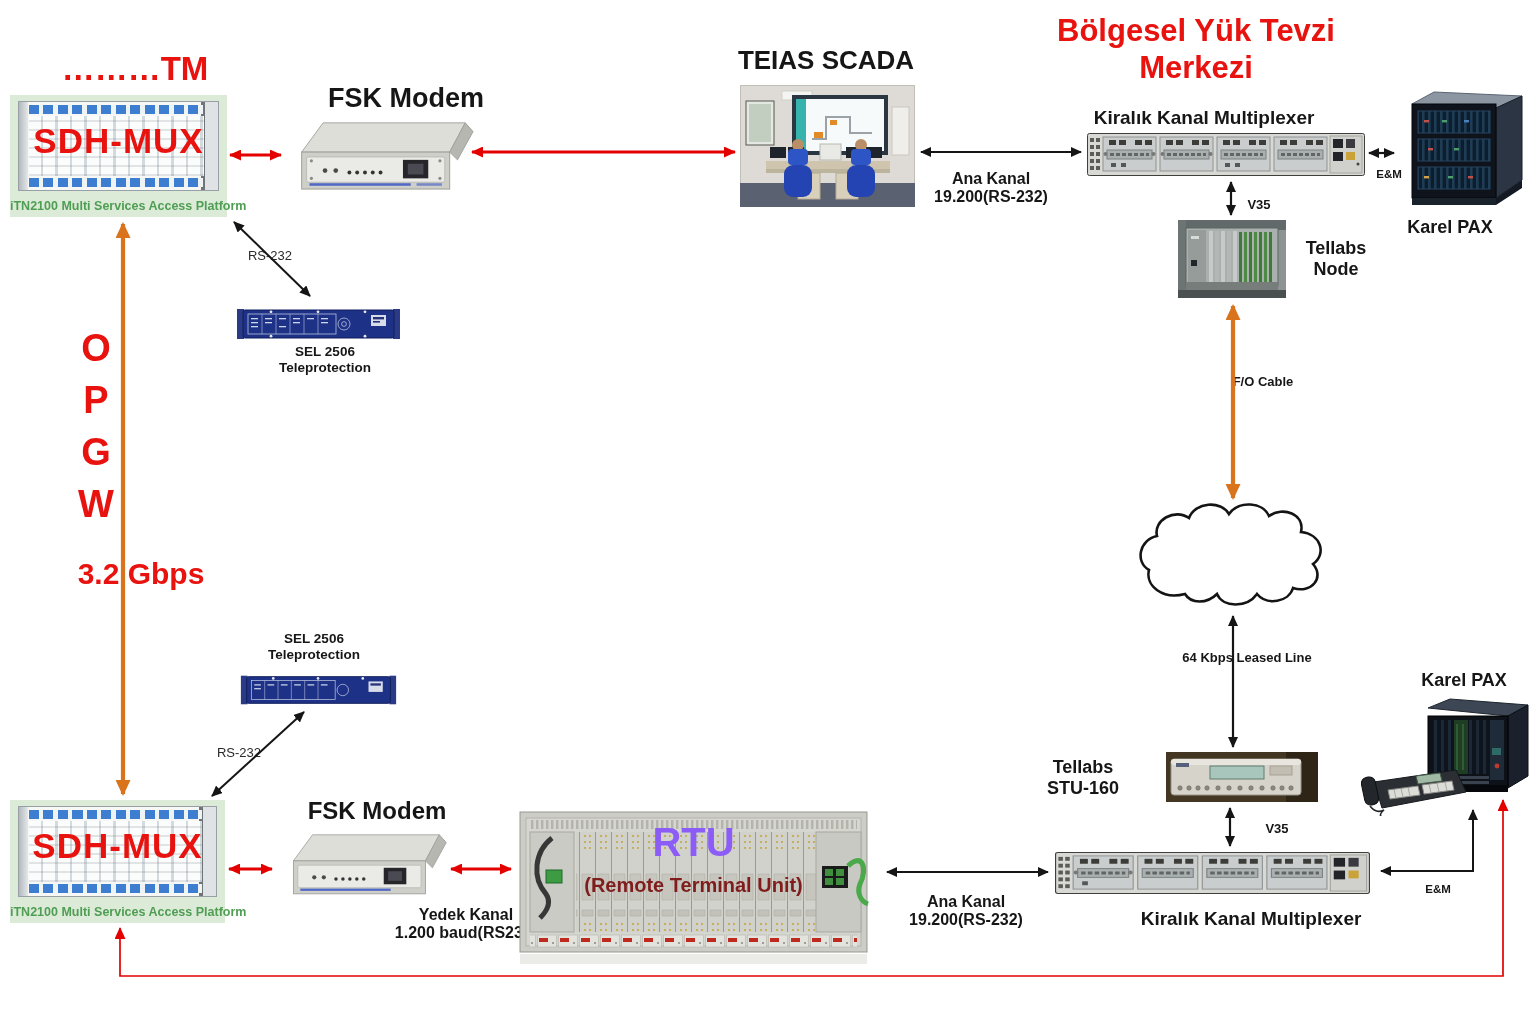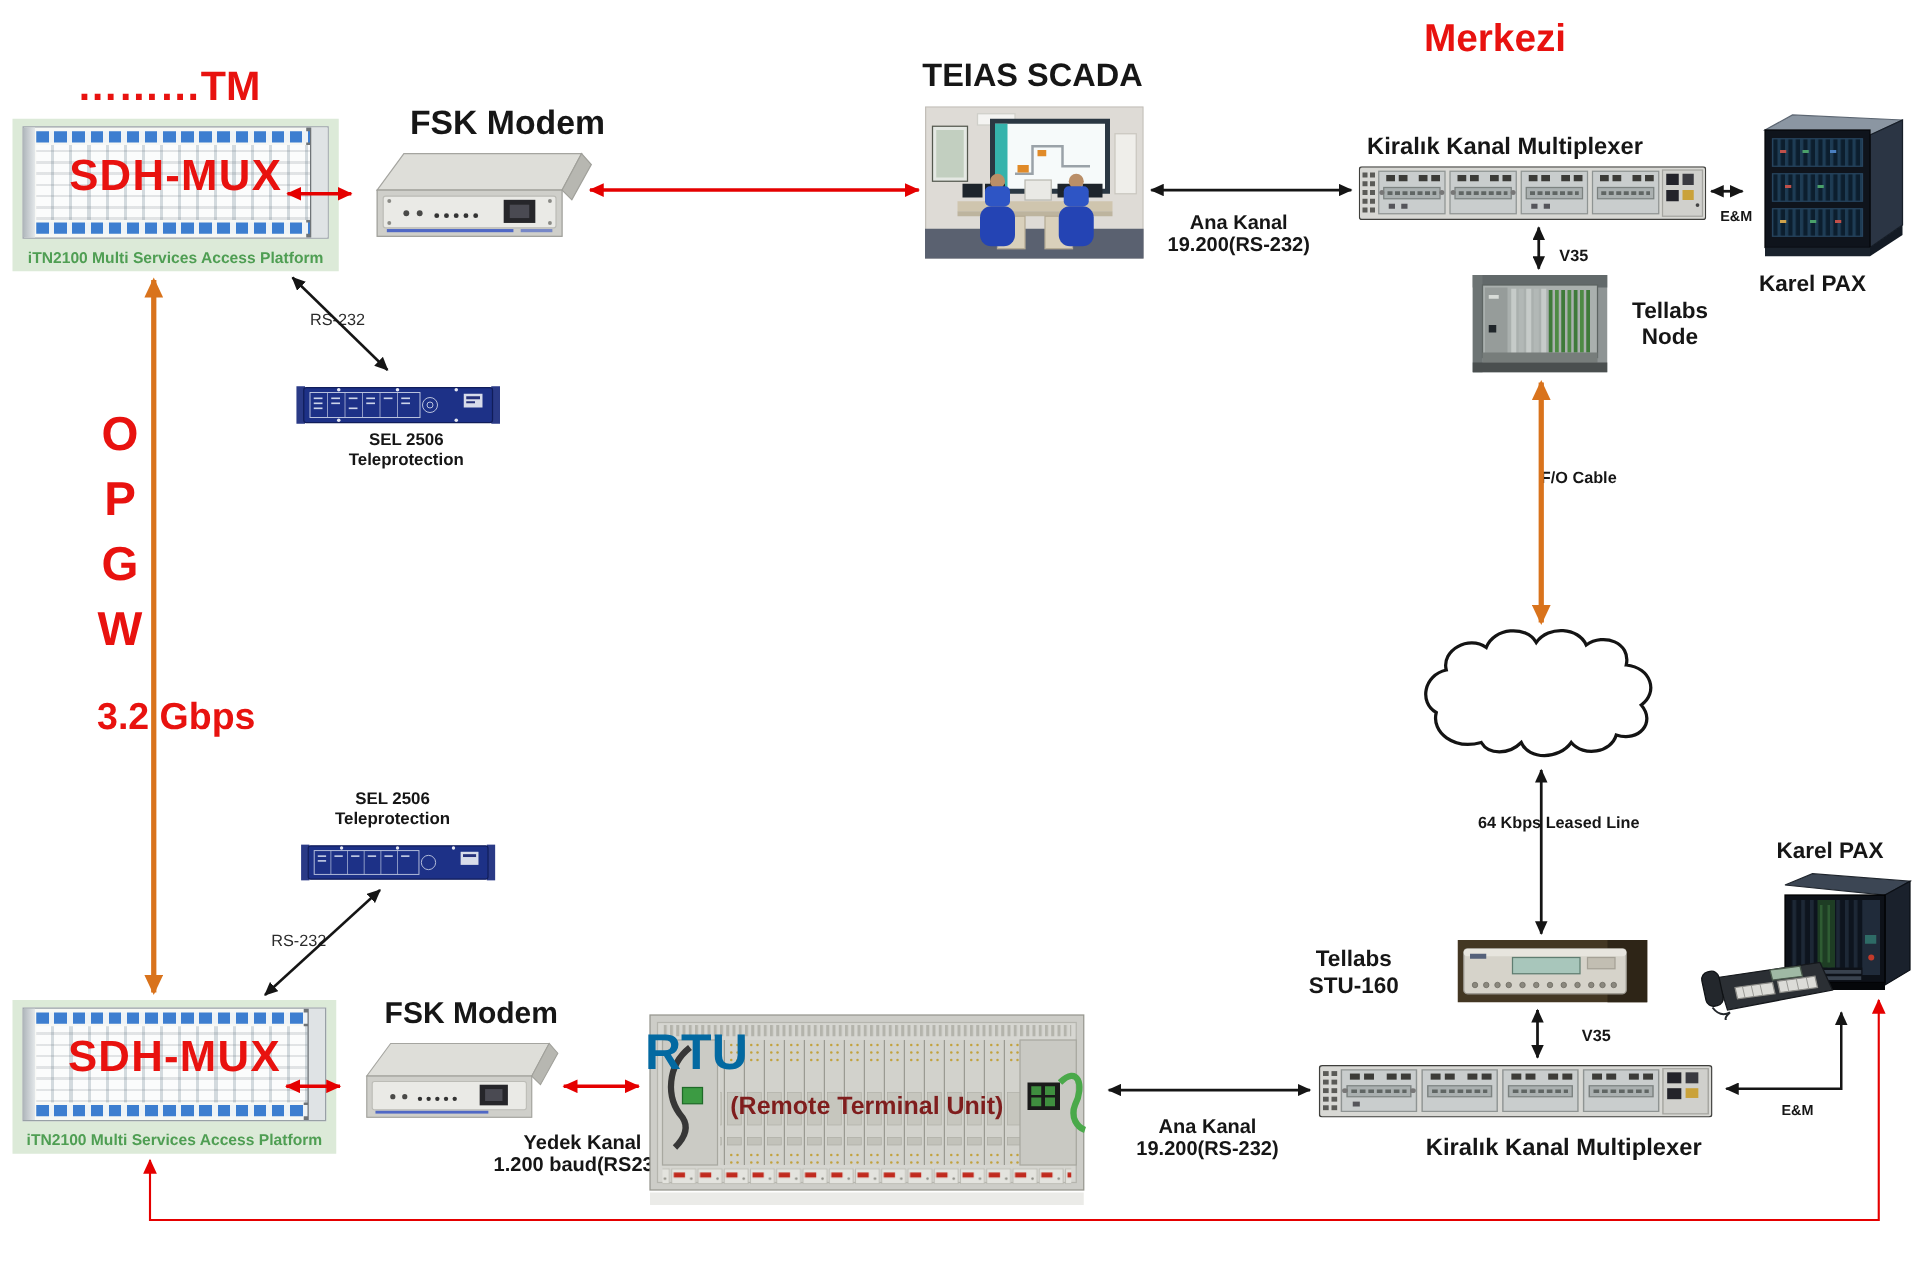--- a/index.html
+++ b/index.html
@@ -5,21 +5,21 @@
   html,body{margin:0;padding:0;background:#fff;}
   #stage{position:relative;width:1536px;height:1019px;background:#fff;overflow:hidden;
          font-family:"Liberation Sans",sans-serif;}
   .abs{position:absolute;}
   .lbl{position:absolute;font-weight:bold;color:#161616;white-space:nowrap;
        transform:translateX(-50%);text-align:center;line-height:1.15;}
   .lbl.red{color:#e8120f;}
   .lbl.normal{font-weight:normal;color:#2a2a2a;}
   .devwrap{position:absolute;}
   
-  .sdh{position:absolute;background:#dcead8;padding-left:44px;}
+  .sdh{position:absolute;background:#dcead8;}
   .sdh .rack{position:absolute;left:8px;right:8px;top:6px;bottom:26px;background:#f7f8f5;border:1px solid #98a0a6;}
   .sdh .rail-l{position:absolute;left:0;top:0;bottom:0;width:9px;background:linear-gradient(90deg,#b2b9be,#e4e8ea);}
   .sdh .rail-r{position:absolute;right:0;top:0;bottom:0;width:13px;background:#dfe3e5;border-left:4px solid #6f7478;}
   .sdh .inner{position:absolute;left:10px;right:14px;top:3px;bottom:3px;}
   .sdh .strip{position:absolute;left:0;right:0;height:9px;
       background:repeating-linear-gradient(90deg,#3d7ed0 0 10px,#eef3f6 10px 14.5px);}
   .sdh .strip.top{top:0;} .sdh .strip.bot{bottom:0;}
   .sdh .cards{position:absolute;left:0;right:0;top:11px;bottom:11px;
       background:repeating-linear-gradient(90deg,#fbfcfc 0 12px,#d3dade 12px 14.5px);}
   .sdh .cards:after{content:"";position:absolute;inset:0;
@@ -33,20 +33,21 @@
   svg{display:block;}
 </style>
 </head>
 <body>
 
 <div id="stage">
 
   <div class="lbl red" style="left:135px;top:50px;font-size:33px;">………TM</div>
 
   <div class="lbl red" style="left:1196px;top:12px;font-size:31px;line-height:37px;">
+    <div>Bölgesel Yük Tevzi</div>
     <div>Merkezi</div>
   </div>
 
 
   <div class="lbl" style="left:406px;top:83px;font-size:27px;">FSK Modem</div>
   <div class="lbl" style="left:826px;top:46px;font-size:26px;">TEIAS SCADA</div>
   <div class="lbl" style="left:1204px;top:107px;font-size:19px;">Kiralık Kanal Multiplexer</div>
   <div class="lbl" style="left:1450px;top:217px;font-size:18px;">Karel PAX</div>
 
   <div class="lbl" style="left:991px;top:170px;font-size:16px;">
@@ -580,21 +581,21 @@
       <rect x="300" y="24" width="45" height="100" fill="#c9c9c3" stroke="#a8a8a0"></rect>
       <rect x="306" y="58" width="26" height="22" fill="#1a1a1a"></rect>
       <rect x="309" y="61" width="8" height="7" fill="#3f8f3f"></rect>
         <rect x="320" y="61" width="8" height="7" fill="#3f8f3f"></rect>
       <rect x="309" y="70" width="8" height="7" fill="#3f8f3f"></rect>
         <rect x="320" y="70" width="8" height="7" fill="#3f8f3f"></rect>
       <path d="M332,58 C346,44 352,60 344,76 C340,86 346,94 352,96" fill="none" stroke="#4aa94a" stroke-width="5"></path>
       <rect x="14" y="126" width="327" height="14" fill="url(#abbstrip)"></rect>
       <rect x="4" y="146" width="347" height="10" fill="#ebebe8"></rect>
     </svg>
-    <div class="abs" style="left:0;width:355px;top:12px;color:#0369a1;font-weight:bold;font-size:40px;">RTU</div>
+    <div class="abs" style="left:0;width:355px;top:12px;text-align:center;color:#8b5cf6;font-weight:bold;font-size:40px;">RTU</div>
     <div class="abs" style="left:0;width:355px;top:66px;text-align:center;color:#7f1d1d;font-weight:bold;font-size:20px;">(Remote Terminal Unit)</div>
   </div>
 
   <svg id="wires" width="1536" height="1019" viewBox="0 0 1536 1019">
     <defs>
       <marker id="mR" markerWidth="13" markerHeight="11" refX="11" refY="5.5" orient="auto-start-reverse" markerUnits="userSpaceOnUse">
         <path d="M0,0 L12,5.5 L0,11 Z" fill="#e50000"></path>
       </marker>
       <marker id="mK" markerWidth="12" markerHeight="10" refX="10" refY="5" orient="auto-start-reverse" markerUnits="userSpaceOnUse">
         <path d="M0,0 L11,5 L0,10 Z" fill="#151515"></path>

